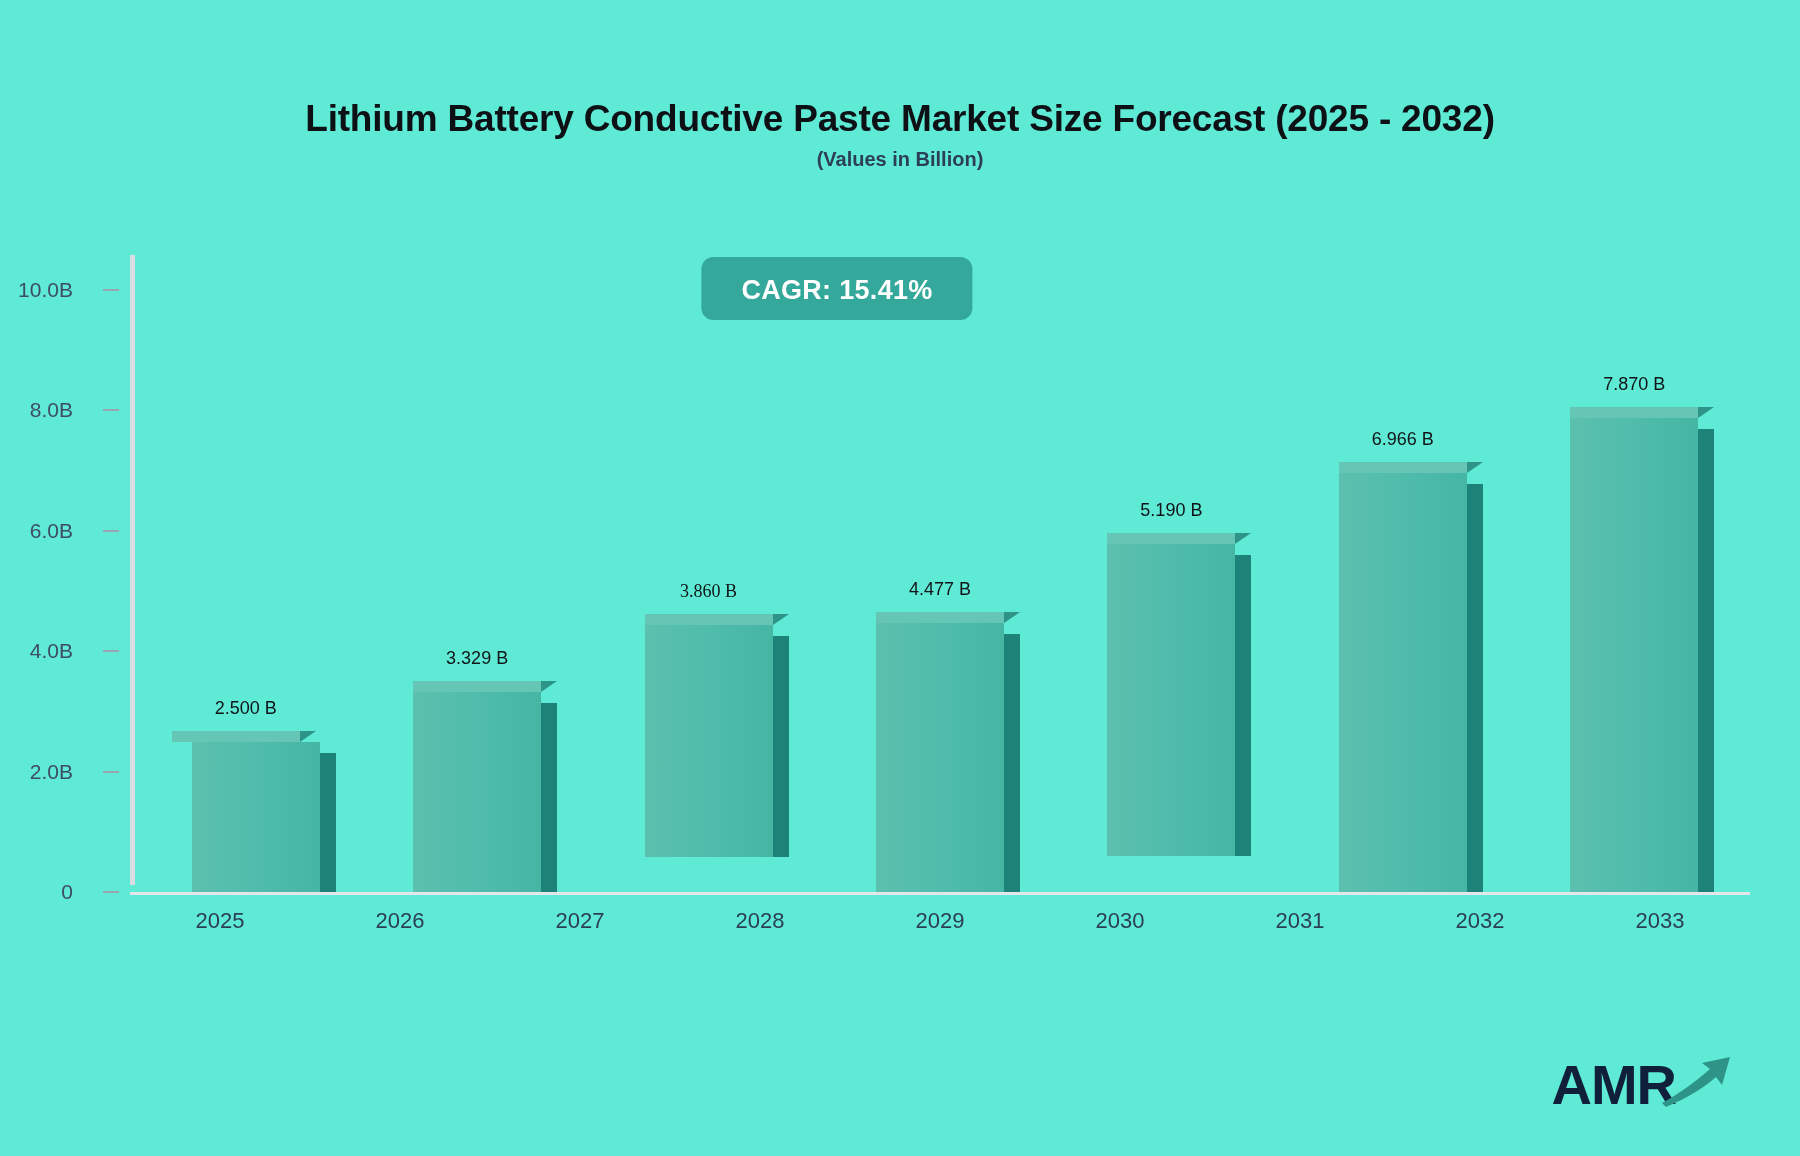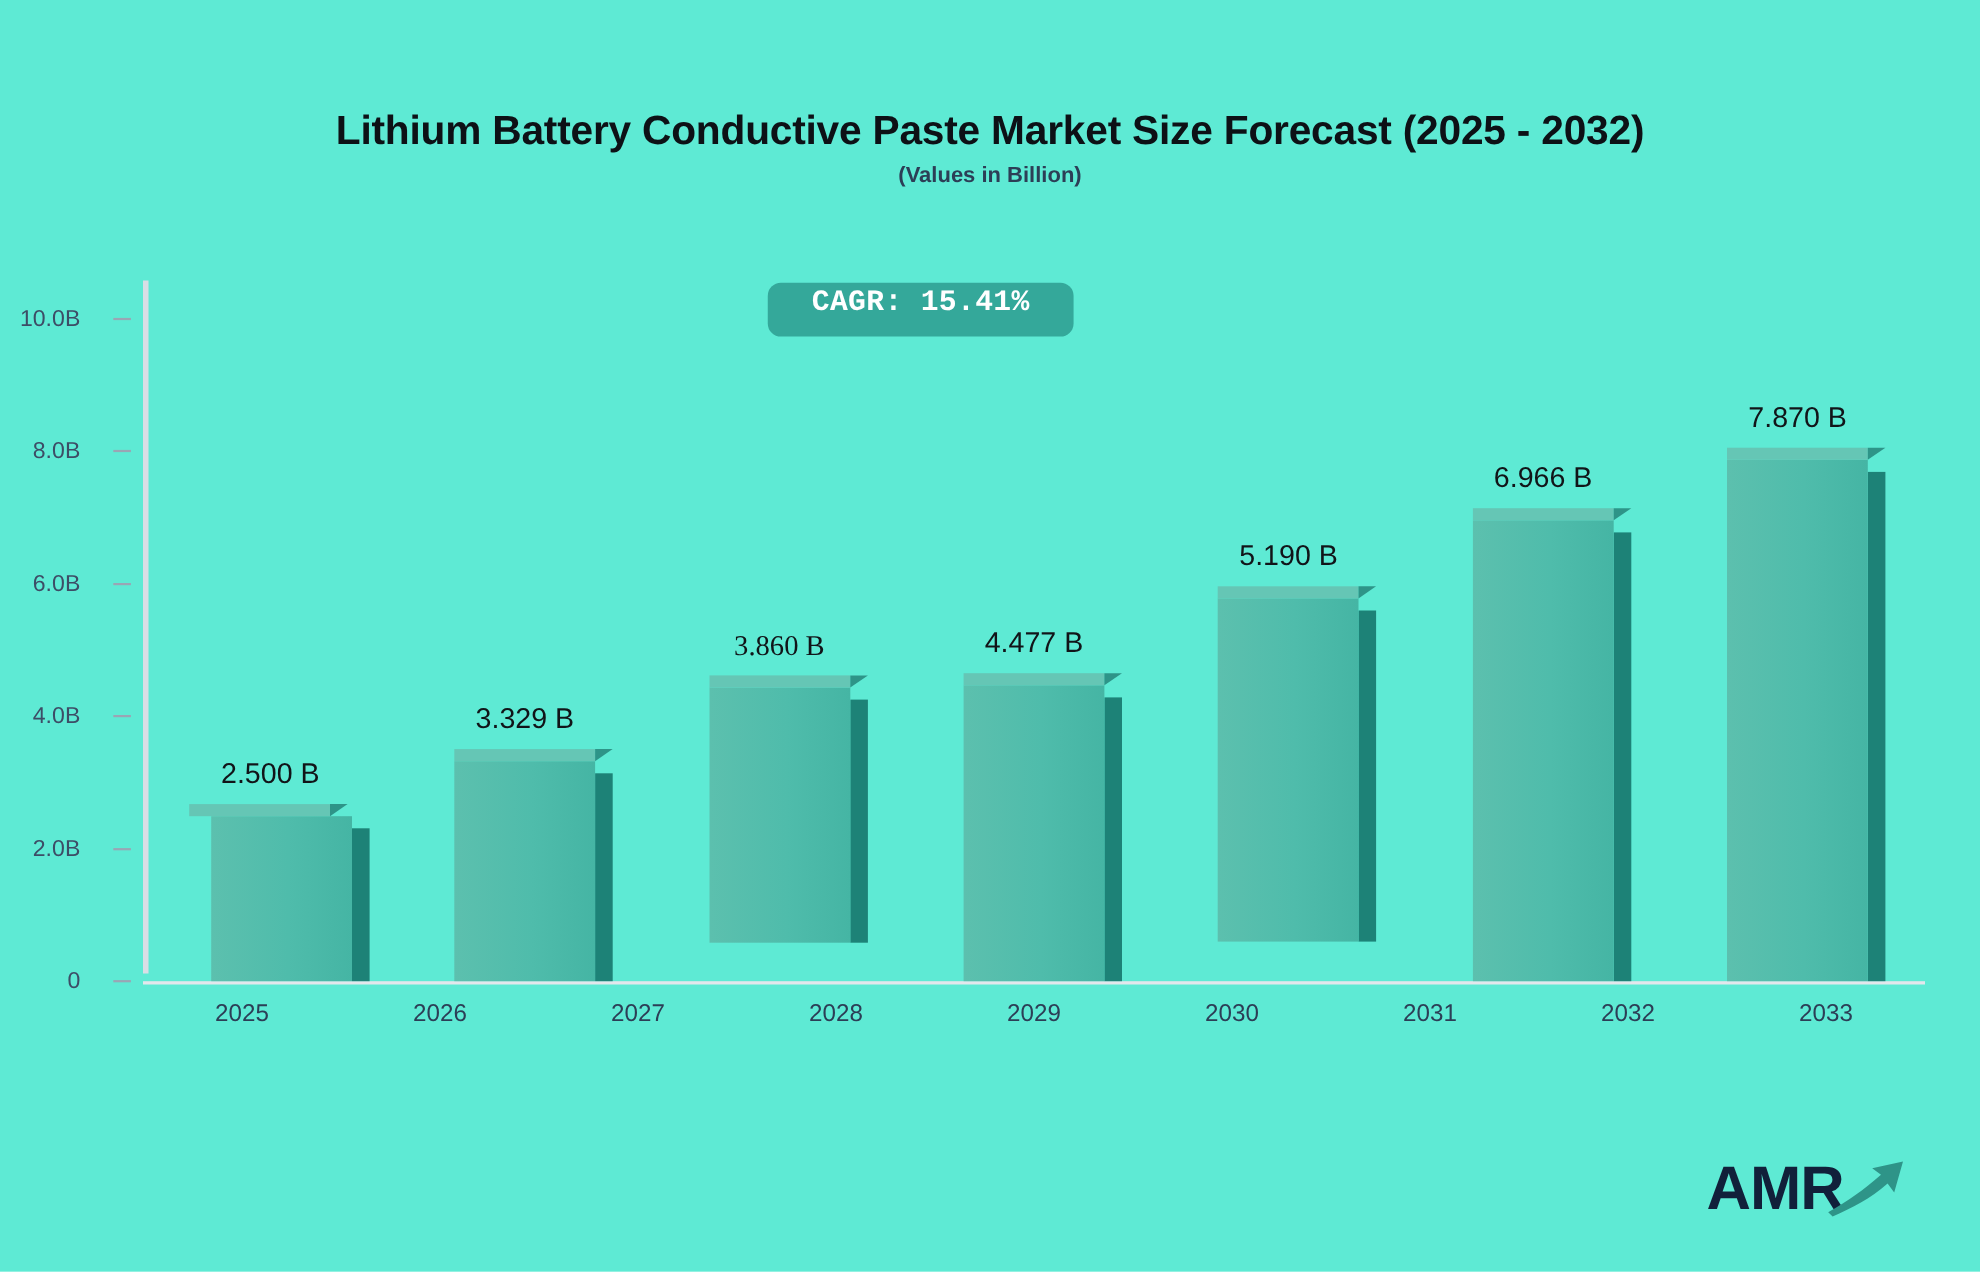--- a/index.html
+++ b/index.html
@@ -48,25 +48,24 @@
   .cagr-badge {
     position: absolute;
     top: 257px;
     left: 50%;
     transform: translateX(-50%);
     margin-left: -63px;
     background: #34a89a;
     color: #ffffff;
     font-size: 27px;
     font-weight: bold;
-    padding: 6px 40px 16px 40px;
+    padding: 20px 40px 16px 40px;
     border-radius: 12px;
     letter-spacing: 0.3px;
     line-height: 1;
-    font-family: Liberation Mono, monospace;
   }
 
   
   .plot {
     position: absolute;
     left: 130px;
     top: 290px;
     width: 1620px;
     height: 602px;
   }
@@ -166,21 +165,21 @@
     border-top: 0 solid transparent;
     height: 0;
     width: 0;
   }
   .bar-value {
     position: absolute;
     bottom: 100%;
     left: 50%;
     transform: translateX(-50%);
     margin-bottom: 23px;
-    font-size: 26px;
+    font-size: 18px;
     color: #111418;
     white-space: nowrap;
   }
 
   
   .xticks {
     position: absolute;
     left: 130px;
     top: 908px;
     width: 1620px;
@@ -193,20 +192,21 @@
     font-size: 22px;
     color: #2c3e56;
   }
 
   
   .logo {
     position: absolute;
     right: 68px;
     bottom: 38px;
     display: flex;
+    align-items: center;
     height: 66px;
   }
   .logo-text {
     font-size: 56px;
     font-weight: bold;
     color: #11203a;
     letter-spacing: -1px;
     line-height: 1;
   }
   .logo-arrow {

